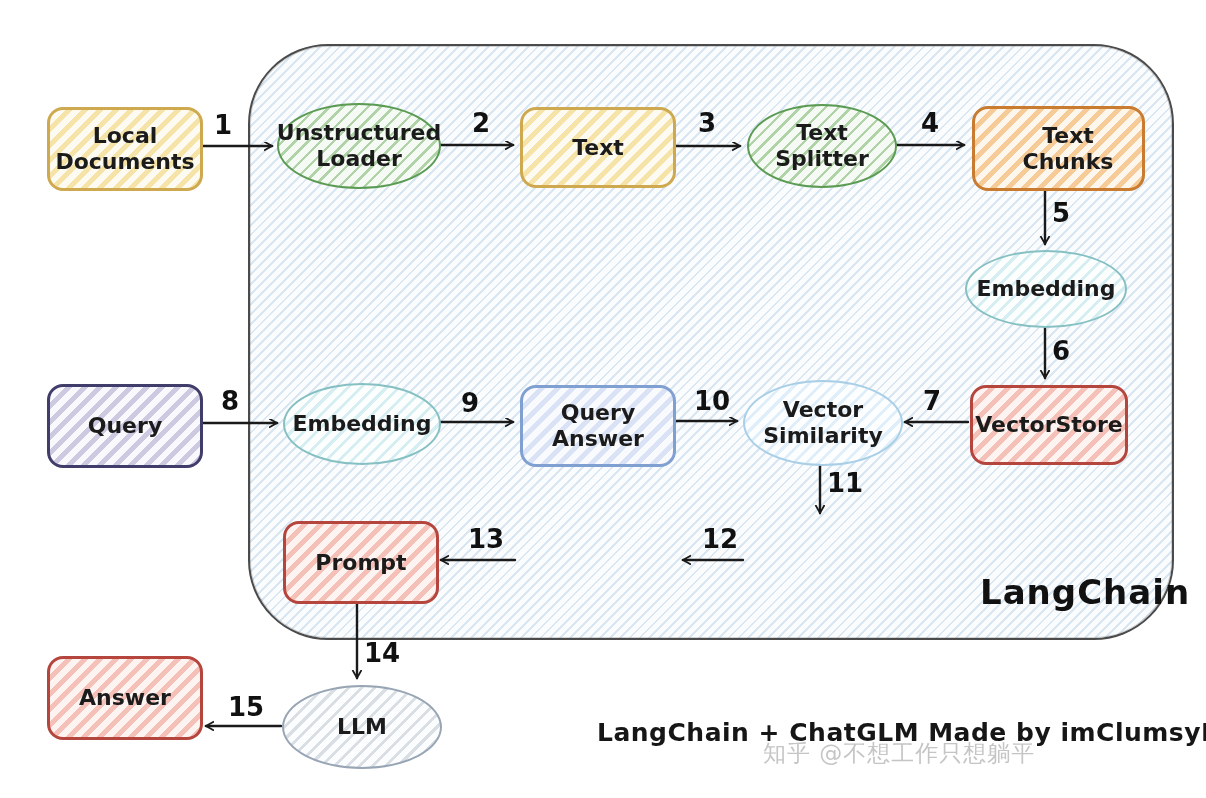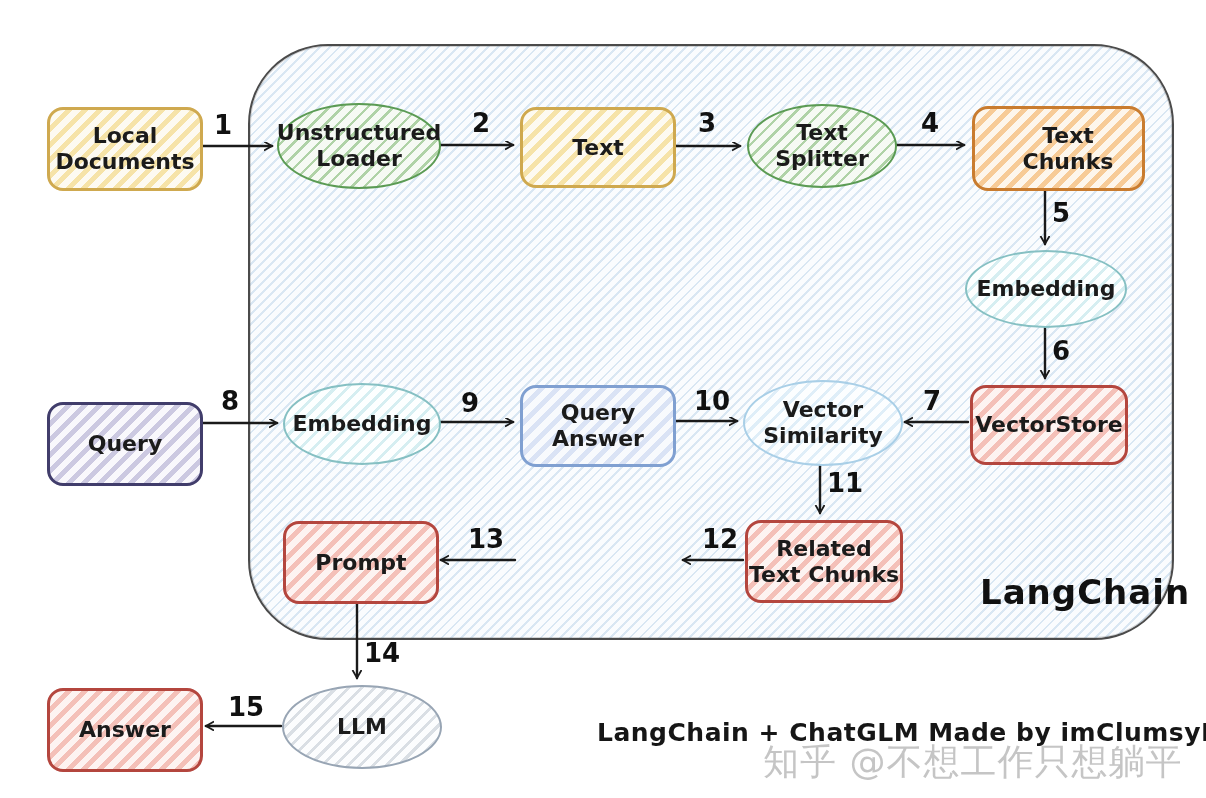--- a/index.html
+++ b/index.html
@@ -24,39 +24,39 @@
     position:absolute; display:flex; align-items:center; justify-content:center;
     text-align:center; font-size:22px; font-weight:600; color:#1b1b1b; line-height:1.18;
   }
   .rect { border-radius:16px; border-style:solid; border-width:3px; }
   .ellipse { border-radius:50%; border-style:solid; border-width:2.5px; }
 
   .c-yellow   { border-color:#cfa94f; background:repeating-linear-gradient(135deg,#f6e3a8 0 5px,rgba(0,0,0,0) 5px 11px),#fdfaf1; }
   .c-green    { border-color:#5b9b54; background:repeating-linear-gradient(135deg,rgba(118,178,104,.55) 0 2.5px,rgba(0,0,0,0) 2.5px 9px),#f6faf4; }
   .c-orange   { border-color:#c97c2f; background:repeating-linear-gradient(135deg,#f7cb97 0 5px,rgba(0,0,0,0) 5px 11px),#fdf6ec;padding-left:19px; }
   .c-red      { border-color:#b4463e; background:repeating-linear-gradient(135deg,#f4c0b8 0 5px,rgba(0,0,0,0) 5px 11px),#fdf3f1; }
-  .c-purple   { border-color:#413d6b; background:repeating-linear-gradient(135deg,#ccc9e1 0 5px,rgba(0,0,0,0) 5px 11px),#f9f8fc;margin-top:18px; }
+  .c-purple   { border-color:#413d6b; background:repeating-linear-gradient(135deg,#ccc9e1 0 5px,rgba(0,0,0,0) 5px 11px),#f9f8fc; }
   .c-teal     { border-color:#86c0c3; background:repeating-linear-gradient(135deg,rgba(175,222,228,.50) 0 3px,rgba(0,0,0,0) 3px 9px),#fdffff; }
   .c-blue     { border-color:#80a0d1; background:repeating-linear-gradient(135deg,#dae3f5 0 5px,rgba(0,0,0,0) 5px 11px),#f8fafd; }
   .c-lightblue{ border-color:#a9cfe7; background:repeating-linear-gradient(135deg,rgba(188,219,240,.45) 0 3px,rgba(0,0,0,0) 3px 9px),#fcfeff; }
   .c-lavender { border-color:#a7a4c0; background:repeating-linear-gradient(135deg,rgba(199,197,221,.40) 0 3px,rgba(0,0,0,0) 3px 9px),#fdfdff; }
   .c-gray     { border-color:#98a5b4; background:repeating-linear-gradient(135deg,rgba(176,186,197,.45) 0 3px,rgba(0,0,0,0) 3px 9px),#fcfdfe; }
 
   
   #arrows { position:absolute; left:0; top:0; pointer-events:none; }
   .edge-num { position:absolute; font-size:26px; font-weight:600; color:#111; }
 
   
   .caption {
     position:absolute; left:597px; top:718px;
     font-size:25px; font-weight:600; color:#161616; letter-spacing:.5px; white-space:nowrap;
   }
   .watermark {
     position:absolute; left:763px; top:738px;
-    font-size:36px; font-weight:500; color:#bfbfbf; letter-spacing:1px; white-space:nowrap;
+    font-size:23px; font-weight:500; color:#bfbfbf; letter-spacing:1px; white-space:nowrap;
     opacity:.9; text-shadow:0 0 2px #ffffff;
   }
 </style>
 </head>
 <body>
 
 <div id="stage">
 
   <div class="lc-container"></div>
   <div class="lc-label">LangChain</div>
@@ -101,23 +101,22 @@
   <span class="edge-num" style="left:468px;top:524px">13</span>
   <span class="edge-num" style="left:364px;top:638px">14</span>
   <span class="edge-num" style="left:228px;top:692px">15</span>
 
   <div class="node rect c-yellow" style="left:47px;top:107px;width:150px;height:78px">Local Documents</div>
   <div class="node rect c-yellow" style="left:520px;top:107px;width:150px;height:75px">Text</div>
   <div class="node rect c-orange" style="left:972px;top:106px;width:148px;height:79px">Text Chunks</div>
   <div class="node rect c-red" style="left:970px;top:385px;width:152px;height:74px">VectorStore</div>
   <div class="node rect c-purple" style="left:47px;top:384px;width:150px;height:78px">Query</div>
   <div class="node rect c-blue" style="left:520px;top:385px;width:150px;height:76px">Query Answer</div>
-  <div class="node rect c-red" style="left:745px;top:520px;width:152px;height:77px">Related Text Chunks</div>
   <div class="node rect c-red" style="left:283px;top:521px;width:150px;height:77px">Prompt</div>
-  <div class="node rect c-red" style="left:47px;top:688px;width:150px;height:78px">Answer</div>
+  <div class="node rect c-red" style="left:47px;top:656px;width:150px;height:78px">Answer</div>
 
   <div class="node ellipse c-green" style="left:747px;top:104px;width:146px;height:80px">Text Splitter</div>
   <div class="node ellipse c-green" style="left:277px;top:103px;width:160px;height:82px">Unstructured Loader</div>
   <div class="node ellipse c-teal" style="left:965px;top:250px;width:158px;height:74px">Embedding</div>
   <div class="node ellipse c-teal" style="left:283px;top:383px;width:154px;height:78px">Embedding</div>
   <div class="node ellipse c-lightblue" style="left:743px;top:380px;width:156px;height:82px">Vector Similarity</div>
   <div class="node ellipse c-gray" style="left:282px;top:685px;width:156px;height:80px">LLM</div>
 
   <div class="caption">LangChain + ChatGLM Made by imClumsyPanda</div>
   <div class="watermark">知乎 @不想工作只想躺平</div>

